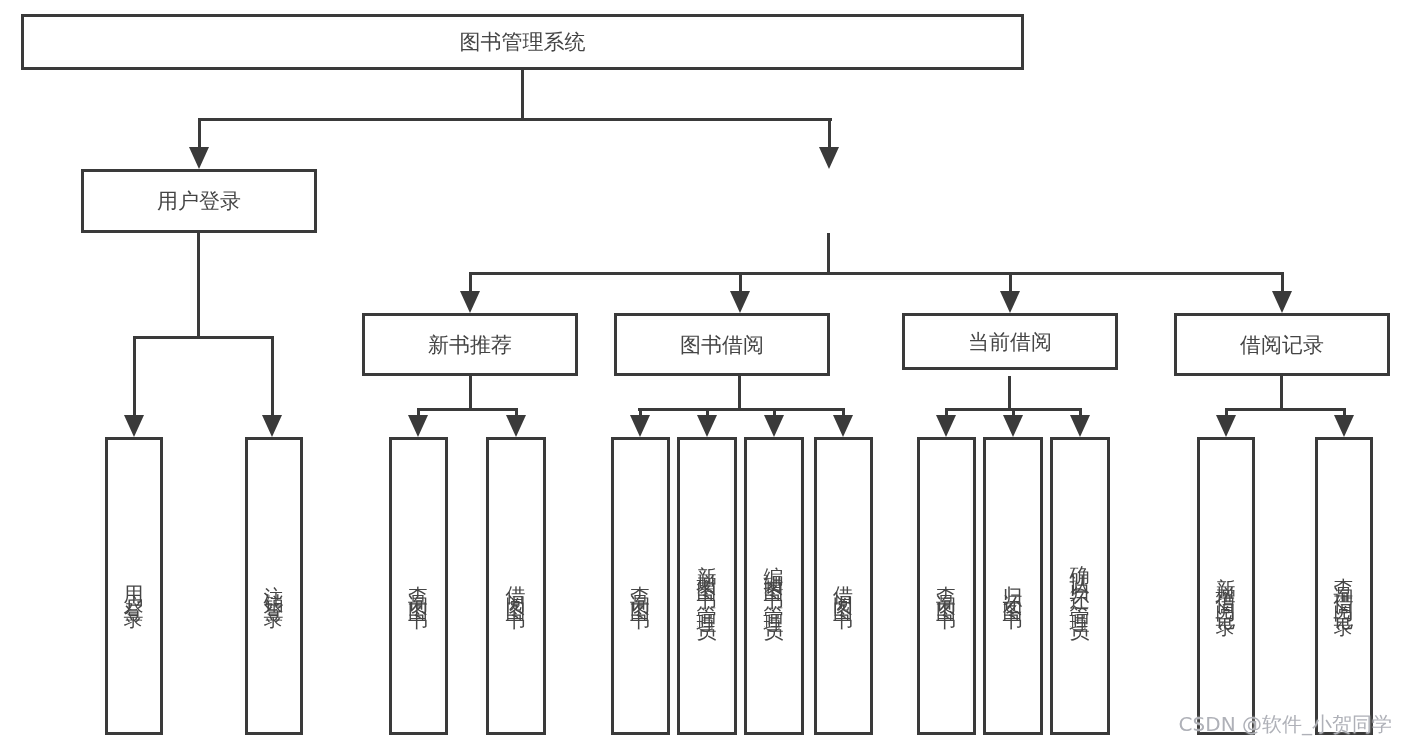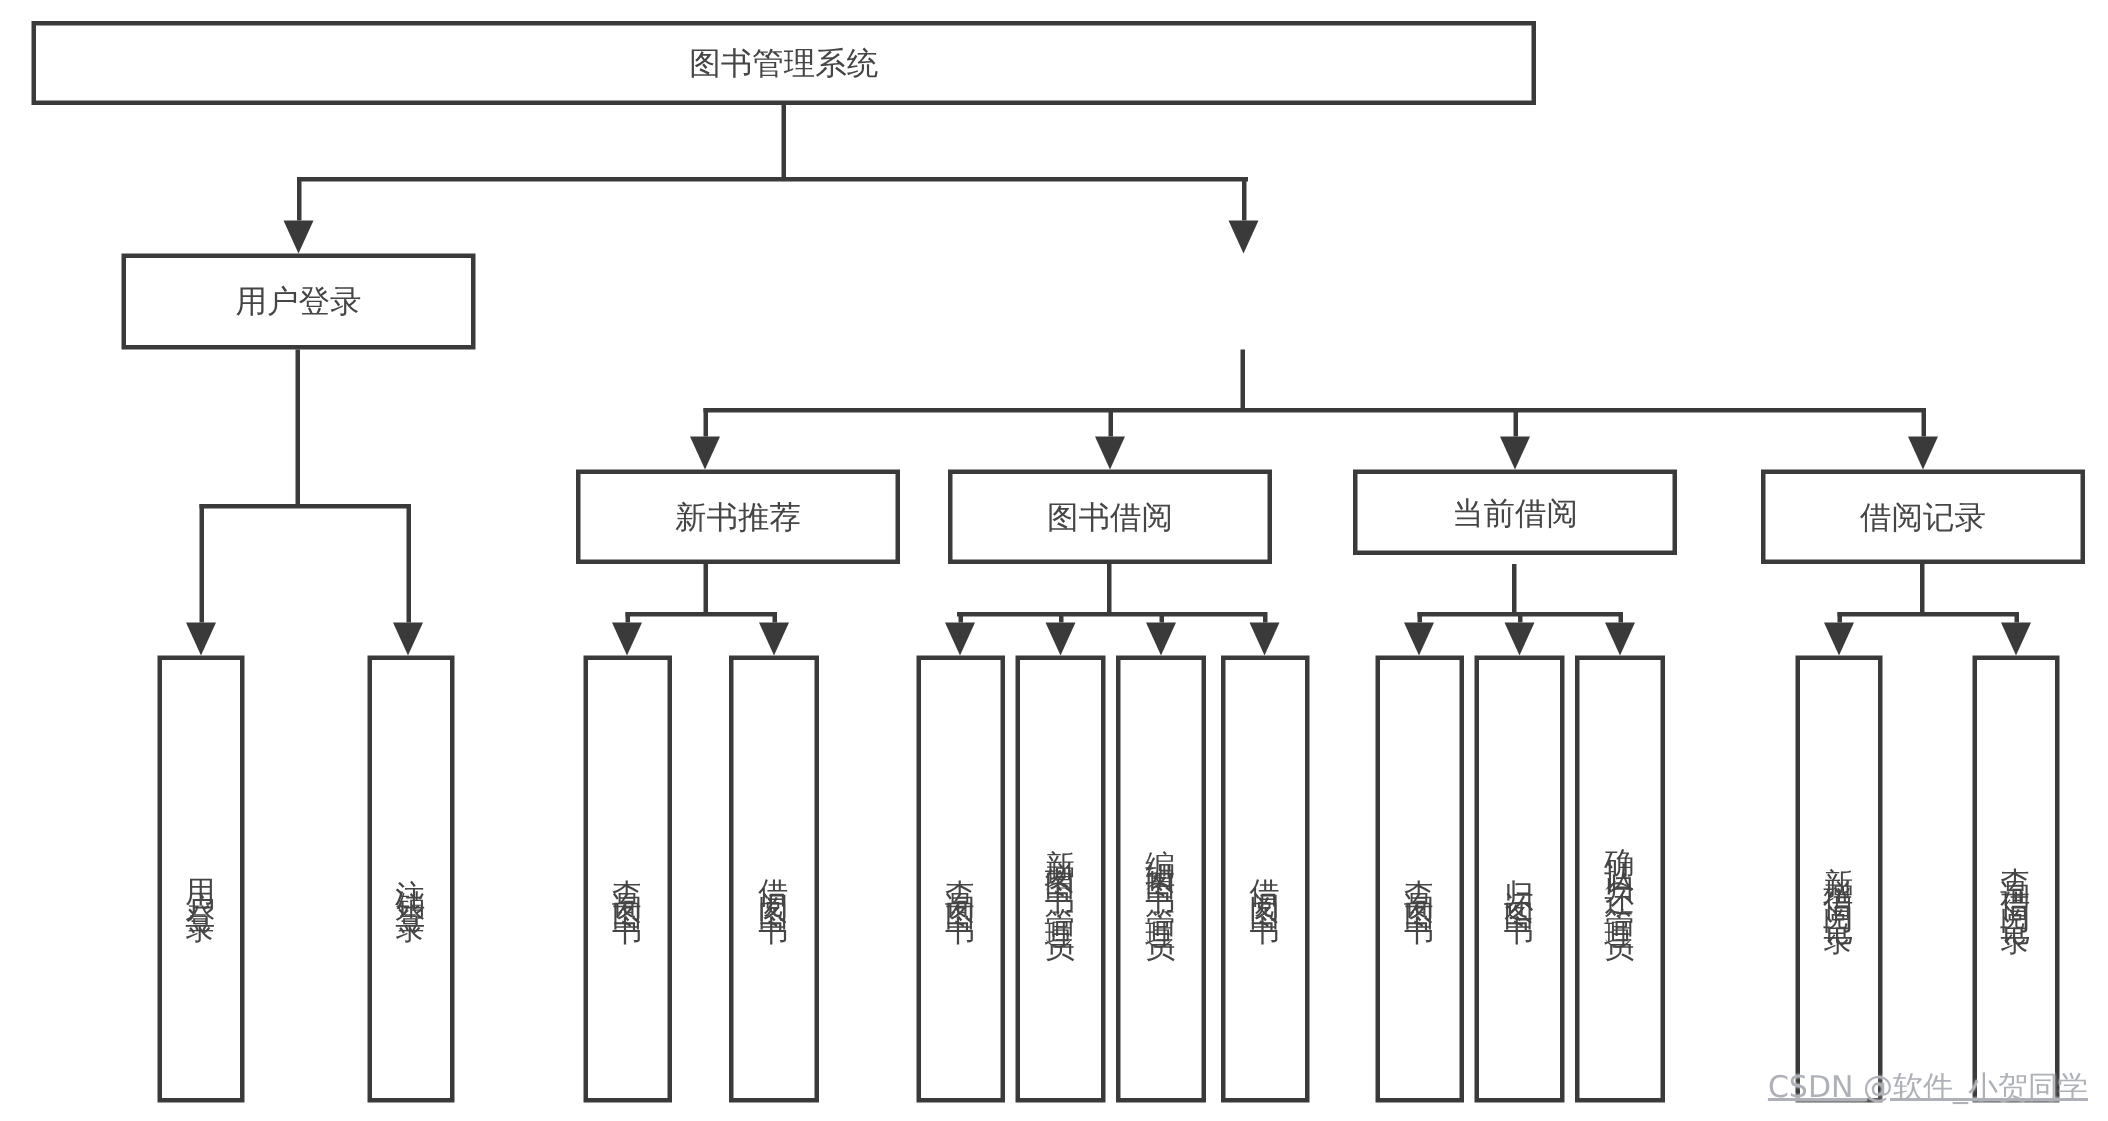--- a/index.html
+++ b/index.html
@@ -51,21 +51,20 @@
   }
   .watermark{
     position:absolute;
     top:711px;
     right:13px;
     font-size:20px;
     color:#afb1b8;
     text-shadow:0 0 2px #ffffff;
     z-index:10;
     white-space:nowrap;
-    text-decoration:underline;
   }
 </style>
 </head>
 <body>
 
 <div id="canvas">
 
   <div class="node h-node" style="left:21px;top:14px;width:1003px;height:56px;">图书管理系统</div>
 
   <div>
@@ -110,22 +109,22 @@
     <div class="drop" style="left:1000px;top:272px;height:41px;">
       <div class="line"></div>
       <div class="head"></div>
     </div>
     <div class="drop" style="left:1272px;top:272px;height:41px;">
       <div class="line"></div>
       <div class="head"></div>
     </div>
   </div>
 
-  <div class="node h-node" style="left:362px;top:313px;width:216px;height:63px;margin-left:22px;">新书推荐</div>
-  <div class="node h-node" style="left:632px;top:313px;width:216px;height:63px;">图书借阅</div>
+  <div class="node h-node" style="left:362px;top:313px;width:216px;height:63px;">新书推荐</div>
+  <div class="node h-node" style="left:614px;top:313px;width:216px;height:63px;">图书借阅</div>
   <div class="node h-node" style="left:902px;top:313px;width:216px;height:57px;">当前借阅</div>
   <div class="node h-node" style="left:1174px;top:313px;width:216px;height:63px;">借阅记录</div>
 
   <div>
     <div class="stub" style="left:469px;top:376px;height:32px;"></div>
     <div class="bar" style="left:417px;top:408px;width:101px;"></div>
     <div class="drop" style="left:408px;top:408px;height:29px;">
       <div class="line"></div>
       <div class="head"></div>
     </div>

